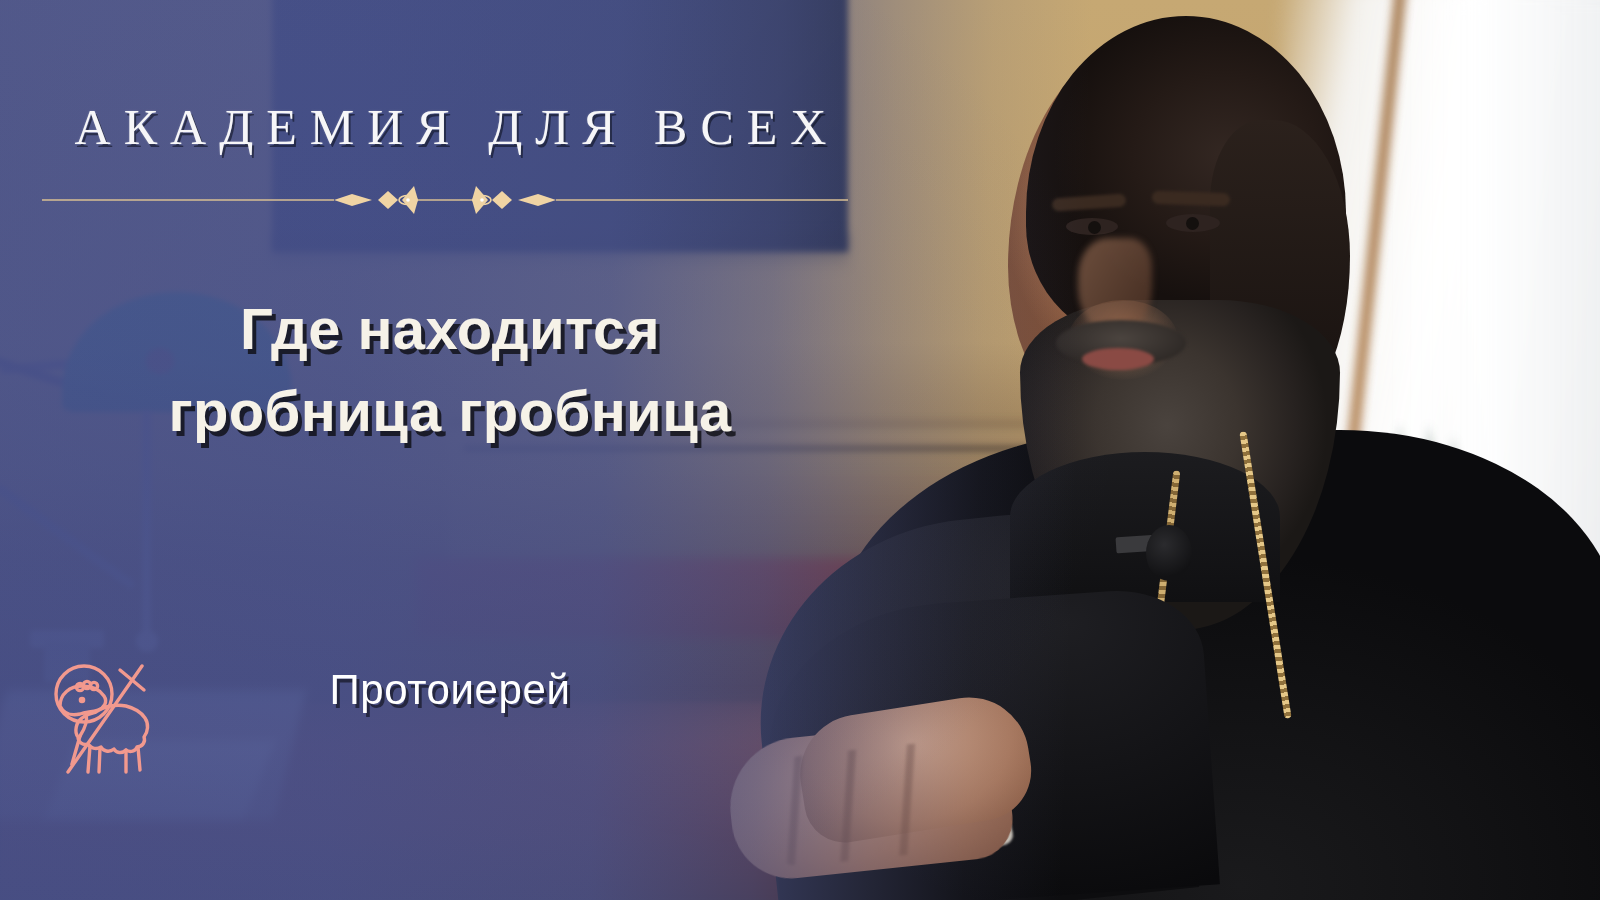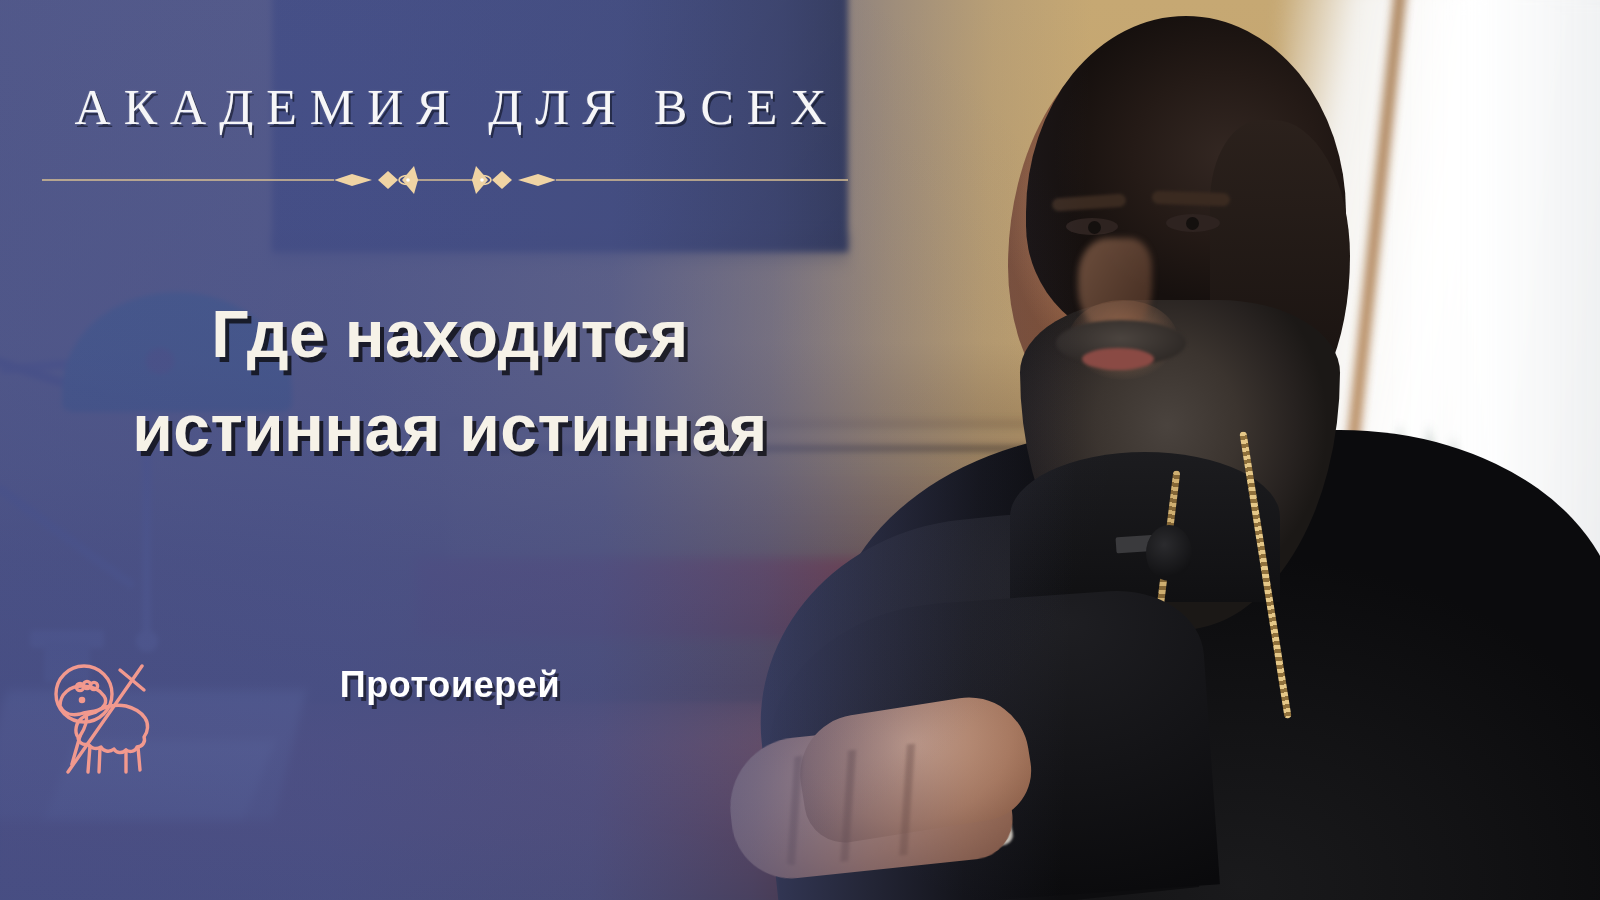--- a/index.html
+++ b/index.html
@@ -285,21 +285,21 @@
       rgba(90,95,135,.12) 61%,
       rgba(95,98,130,0) 67%);
   }
   .overlay-vignette {
     position: absolute; inset: 0;
     background: radial-gradient(ellipse 1100px 800px at 22% 45%, rgba(60,70,130,.22), rgba(20,22,40,.0) 70%);
   }
 
   
   .brand {
-    position: absolute; left: 42px; top: 78px; width: 820px;
+    position: absolute; left: 42px; top: 98px; width: 820px;
     text-align: center;
   }
   .brand-title {
     font-family: "Liberation Serif", "DejaVu Serif", serif;
     font-size: 50px;
     letter-spacing: 13px;
     color: #f6f6f8;
     font-weight: 400;
     text-shadow: 2px 3px 0 rgba(10,12,26,.55), 0 0 2px rgba(255,255,255,.25);
     white-space: nowrap;
@@ -310,34 +310,34 @@
     margin-top: 30px;
     height: 28px;
     width: 806px;
   }
   .ornament svg { position: absolute; left: 0; top: 0; }
 
   .headline {
     position: absolute; left: 40px; top: 288px; width: 820px;
     text-align: center;
     color: #f6f2e8;
-    font-size: 66px;
+    font-size: 58px;
     font-weight: bold;
     line-height: 1.42;
     letter-spacing: .4px;
     text-shadow: 4px 5px 0 rgba(12,12,16,.78);
   }
   .headline .ln { display: block; }
 
   .speaker {
     position: absolute; left: 40px; top: 658px; width: 820px;
     text-align: center;
     color: #ffffff;
-    font-size: 36px;
-    font-weight: 700;
+    font-size: 42px;
+    font-weight: 400;
     line-height: 1.50;
     letter-spacing: .6px;
     text-shadow: 3px 4px 0 rgba(14,14,22,.62);
   }
   .speaker .ln { display: block; }
 
   .logo-lamb {
     position: absolute; left: 46px; top: 650px; width: 116px; height: 132px;
   }
 </style>
@@ -430,21 +430,21 @@
         <path d="M470 14 L460 5 L450 14 L460 23 Z" fill="#f0d4a4"></path>
         <path d="M446 14 L434 0 L430 14 L434 28 Z" fill="#f0d4a4"></path>
         <ellipse cx="440" cy="14" rx="9" ry="4.5" fill="none" stroke="#f0d4a4" stroke-width="1.6"></ellipse>
         <circle cx="440" cy="14" r="1.8" fill="#ffffff"></circle>
       </svg>
     </div>
   </div>
 
   <div class="headline">
     <span class="ln">Где находится</span>
-    <span class="ln">истинная истинная</span>
+    <span class="ln">гробница гробница</span>
   </div>
 
   <div class="speaker">
     <span class="ln">Протоиерей</span>
   </div>
 
   <div class="logo-lamb">
     <svg width="116" height="132" viewBox="0 0 116 132" xmlns="http://www.w3.org/2000/svg" fill="none" stroke="#f2998e" stroke-width="3.4" stroke-linecap="round" stroke-linejoin="round">
 
       <circle cx="38" cy="44" r="28"></circle>

